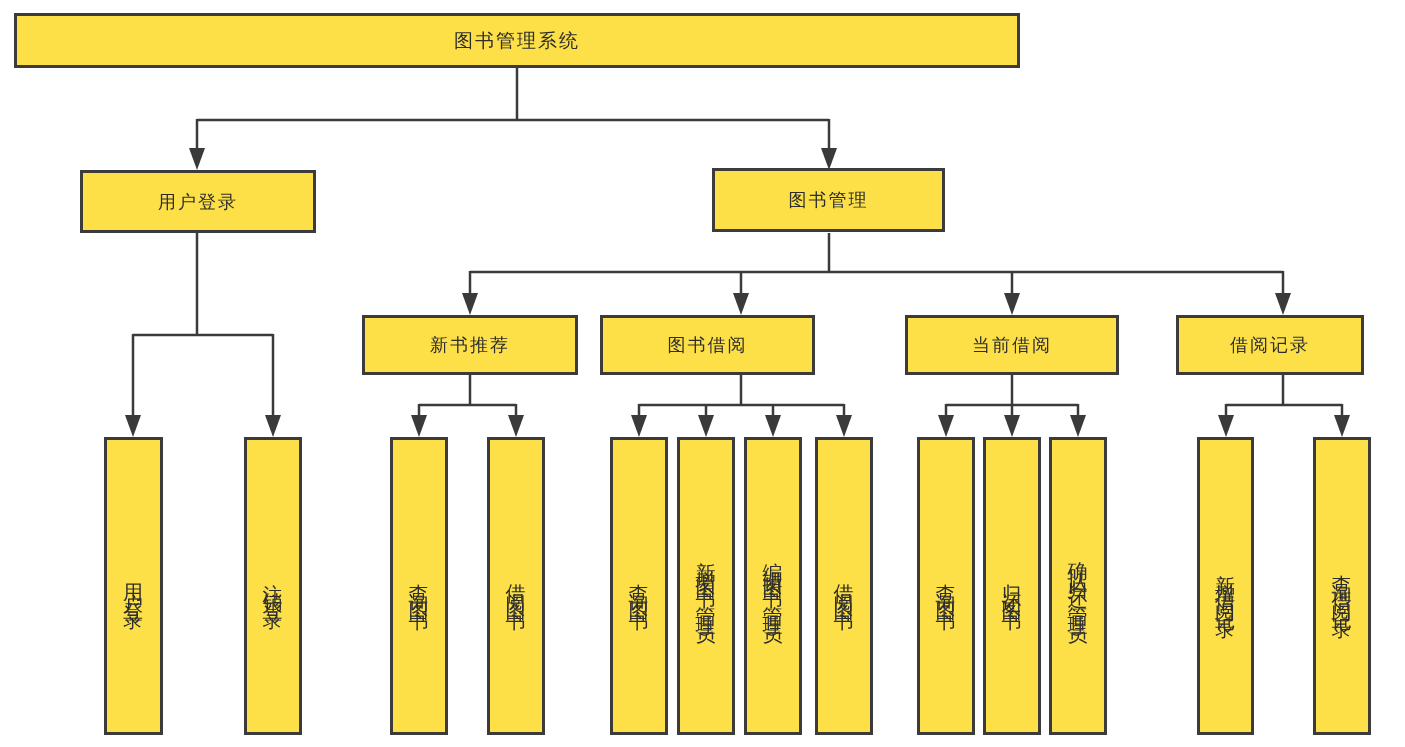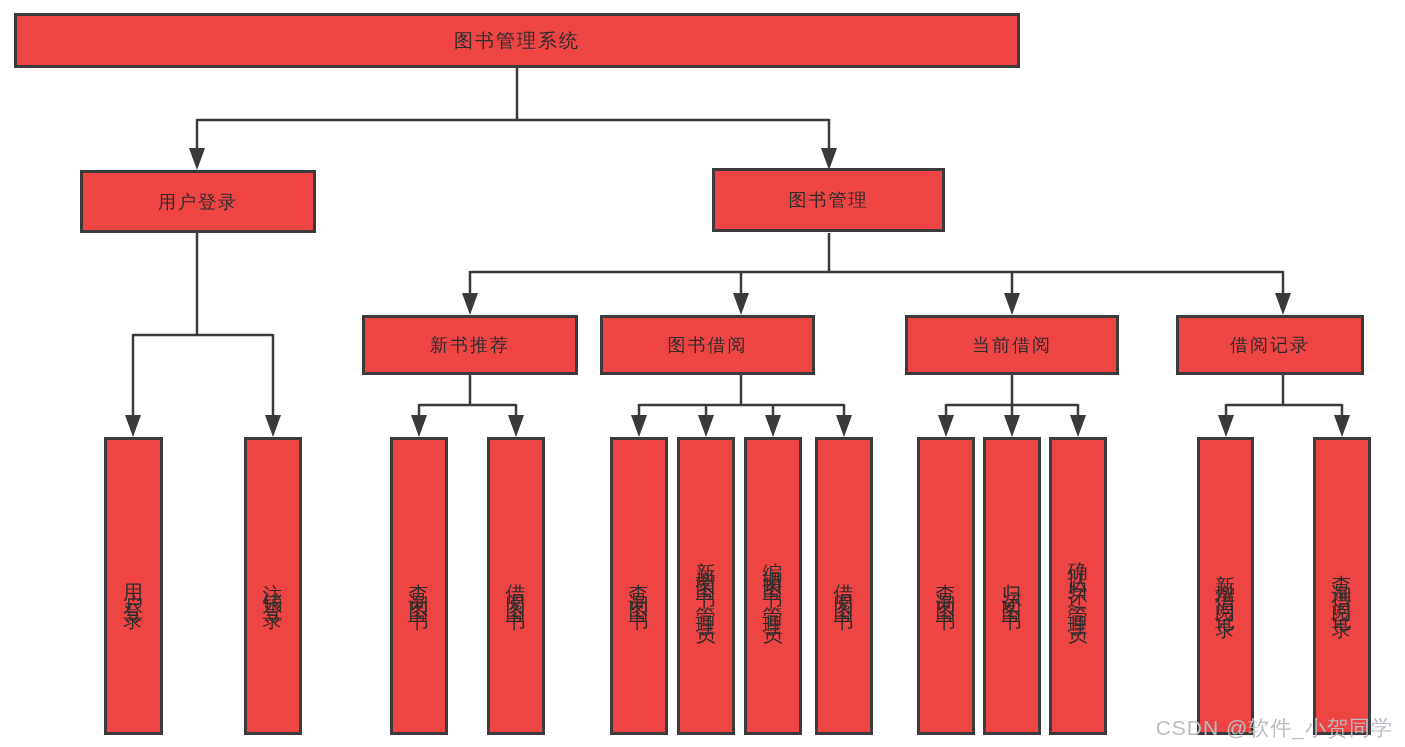--- a/index.html
+++ b/index.html
@@ -14,21 +14,21 @@
   svg.connectors {
     position: absolute;
     left: 0; top: 0;
     width: 1405px; height: 747px;
   }
   svg.connectors line { stroke: #3a3a3a; stroke-width: 2.5; }
   svg.connectors polygon { fill: #3a3a3a; stroke: none; }
   .box {
     position: absolute;
     box-sizing: border-box;
-    background: #ef4444;
+    background: #fde047;
     border: 3px solid #3b3b3b;
     display: flex;
     align-items: center;
     justify-content: center;
     color: #2d2d2d;
   }
   .h-label { font-size: 18px; letter-spacing: 2px; white-space: nowrap; }
   .root .h-label { font-size: 19px; }
   .leaf-label {
     writing-mode: vertical-lr;
@@ -189,15 +189,14 @@
     <span class="leaf-label">确认归还（管理员）</span>
   </div>
 
   <div class="box leaf" style="left:1197px; top:437px; width:57px; height:298px;">
     <span class="leaf-label">新增借阅记录</span>
   </div>
   <div class="box leaf" style="left:1313px; top:437px; width:58px; height:298px;">
     <span class="leaf-label">查询借阅记录</span>
   </div>
 
-  <div class="watermark">CSDN @软件_小贺同学</div>
 
 </div>
 
 </body></html>

